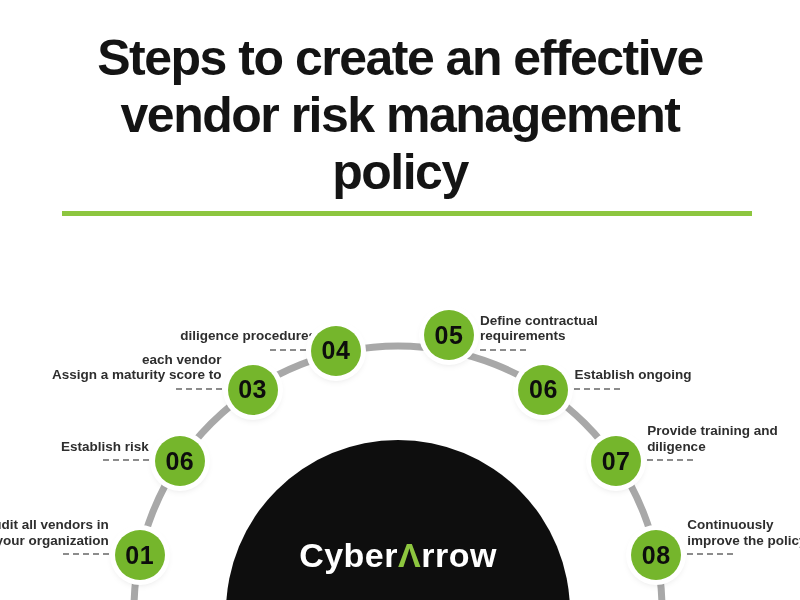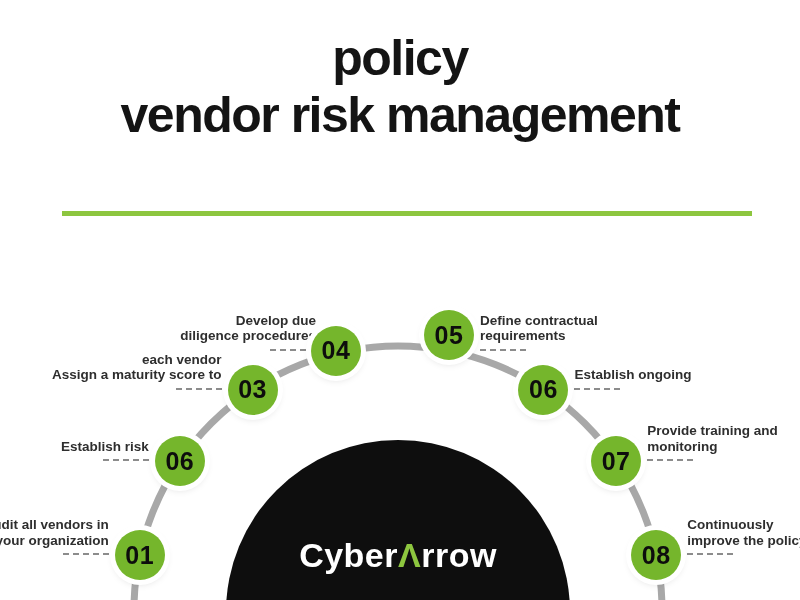--- a/index.html
+++ b/index.html
@@ -53,22 +53,23 @@
   .side-left .step-label{text-align:right;}
   .side-left .dash{margin-left:auto;}
   .side-right .step-label{text-align:left;}
 </style>
 </head>
 <body>
 
 <div class="canvas" style="--accent-green: #75b62c; --underline-green: #8dc63f; --logo-arrow-green: #8dc63f; --circle-black: #0e0e0e; --text-dark: #141414; --label-gray: #2e2e2e;">
 
   <h1 class="title">
+    <span class="t-line">Steps to create an effective</span>
+    <span class="t-line">vendor risk management</span>
     <span class="t-line">policy</span>
-    <span class="t-line">vendor risk management</span>
   </h1>
   <div class="title-underline"></div>
 
   <svg class="arc-svg" viewBox="0 0 800 600" aria-hidden="true">
     <circle id="arc-circle" cx="398" cy="610" r="264" fill="none" stroke="#a8a8a8" stroke-width="7"></circle>
   </svg>
 
   <div id="steps">
       <div class="step side-left">
         <div class="step-label" style="bottom: 44.8887px; right: 691.231px;">
@@ -94,21 +95,20 @@
           <div class="line">each vendor</div>
           <div class="line">Assign a maturity score to</div>
           <div class="dash"></div>
         </div>
         <div class="bubble" style="left: 227.563px; top: 364.673px;">
           <span class="num">03</span>
         </div>
       </div>
       <div class="step side-left">
         <div class="step-label" style="bottom: 249.023px; right: 484.02px;">
-          <div class="line">Develop due</div>
           <div class="line">diligence procedures</div>
           <div class="dash"></div>
         </div>
         <div class="bubble" style="left: 311px; top: 325.977px;">
           <span class="num">04</span>
         </div>
       </div>
       <div class="step side-right">
         <div class="step-label" style="bottom: 249.023px; left: 480.02px;">
           <div class="line">Define contractual</div>
@@ -124,21 +124,21 @@
           <div class="line">Establish ongoing</div>
           <div class="dash"></div>
         </div>
         <div class="bubble" style="left: 518.437px; top: 364.673px;">
           <span class="num">06</span>
         </div>
       </div>
       <div class="step side-right">
         <div class="step-label" style="bottom: 138.716px; left: 647.127px;">
           <div class="line">Provide training and</div>
-          <div class="line">monitoring</div>
+          <div class="line">diligence</div>
           <div class="dash"></div>
         </div>
         <div class="bubble" style="left: 591.127px; top: 436.284px; align-items: center;">
           <span class="num">07</span>
         </div>
       </div>
       <div class="step side-right">
         <div class="step-label" style="bottom: 44.8887px; left: 687.231px;">
           <div class="line">Continuously</div>
           <div class="line">improve the policy</div>

